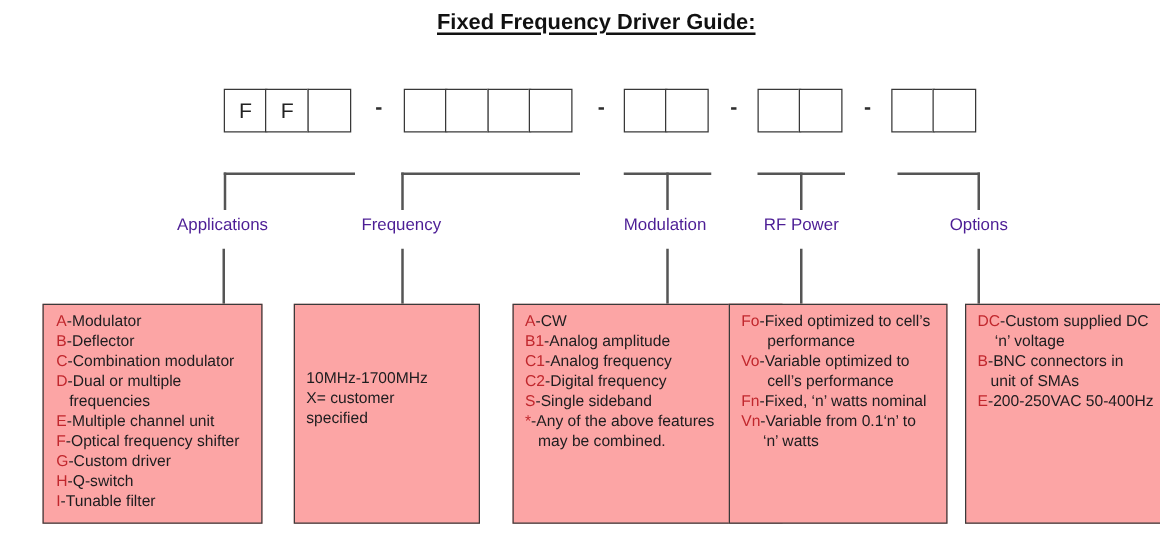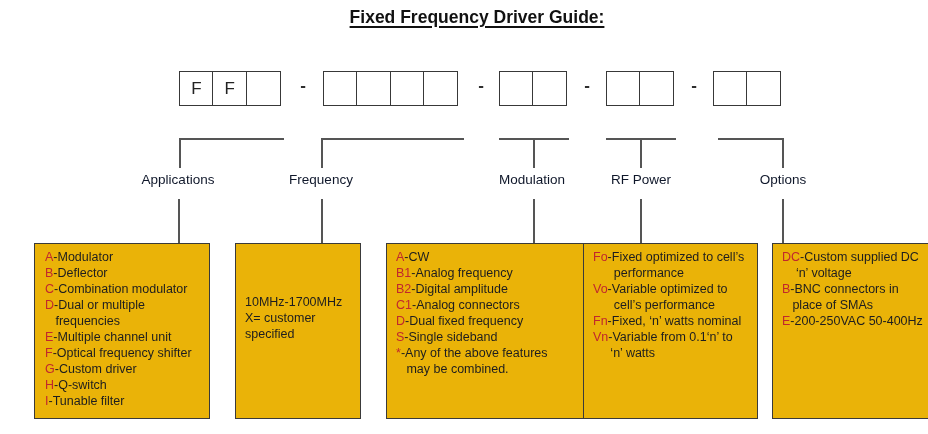--- a/index.html
+++ b/index.html
@@ -20,24 +20,24 @@
     box-sizing:border-box;width:35px;height:35px;border:1.7px solid #383838;
     margin-left:-1.7px;background:#fff;display:flex;align-items:center;justify-content:center;
     font-size:17px;color:#222;
   }
   .cell:first-child{margin-left:0;}
   .dash{top:76px;width:12px;text-align:center;font-size:17px;font-weight:bold;color:#2e2e2e;}
   
   .hline{height:1.7px;background:#555;}
   .vline{width:1.7px;background:#555;}
   
-  .cat{top:172px;transform:translateX(-50%);font-size:13.5px;color:#0f172a;white-space:nowrap;}
+  .cat{top:172px;transform:translateX(-50%);font-size:13.5px;color:#4c1d95;white-space:nowrap;}
   
   .infobox{
-    box-sizing:border-box;top:243px;height:176px;border:1.6px solid #3a3a3a;background:#eab308;
+    box-sizing:border-box;top:243px;height:176px;border:1.6px solid #3a3a3a;background:#fca5a5;
     padding:5px 2px 0 9px;font-size:12.5px;line-height:16px;
   }
   .entry{white-space:pre;}
   .code{color:#c1272d;}
   .plain{color:#1d1d1f;}
   #box-frequency{padding-top:50px;padding-left:9px;}
   #box-applications{padding-left:10px;}
 </style>
 </head>
 <body>
@@ -106,48 +106,47 @@
     <div class="entry"><span class="code">C</span><span class="plain">-Combination modulator</span></div>
     <div class="entry"><span class="code">D</span><span class="plain">-Dual or multiple
    frequencies</span></div>
     <div class="entry"><span class="code">E</span><span class="plain">-Multiple channel unit</span></div>
     <div class="entry"><span class="code">F</span><span class="plain">-Optical frequency shifter</span></div>
     <div class="entry"><span class="code">G</span><span class="plain">-Custom driver</span></div>
     <div class="entry"><span class="code">H</span><span class="plain">-Q-switch</span></div>
     <div class="entry"><span class="code">I</span><span class="plain">-Tunable filter</span></div>
   </div>
 
-  <div id="box-frequency" class="abs infobox" style="left:209px;width:126px">
+  <div id="box-frequency" class="abs infobox" style="left:209px;width:149px">
     <div class="entry">10MHz-1700MHz
 X= customer
 specified</div>
   </div>
 
-  <div id="box-modulation" class="abs infobox" style="left:360px;width:216px">
+  <div id="box-modulation" class="abs infobox" style="left:384px;width:216px">
     <div class="entry"><span class="code">A</span><span class="plain">-CW</span></div>
-    <div class="entry"><span class="code">B1</span><span class="plain">-Analog frequency</span></div>
-    <div class="entry"><span class="code">B2</span><span class="plain">-Digital amplitude</span></div>
-    <div class="entry"><span class="code">C1</span><span class="plain">-Analog connectors</span></div>
-    <div class="entry"><span class="code">D</span><span class="plain">-Dual fixed frequency</span></div>
+    <div class="entry"><span class="code">B1</span><span class="plain">-Analog amplitude</span></div>
+    <div class="entry"><span class="code">C1</span><span class="plain">-Analog frequency</span></div>
+    <div class="entry"><span class="code">C2</span><span class="plain">-Digital frequency</span></div>
     <div class="entry"><span class="code">S</span><span class="plain">-Single sideband</span></div>
     <div class="entry"><span class="code">*</span><span class="plain">-Any of the above features
    may be combined.</span></div>
   </div>
 
   <div id="box-rf-power" class="abs infobox" style="left:557px;width:175px">
     <div class="entry"><span class="code">Fo</span><span class="plain">-Fixed optimized to cell’s
       performance</span></div>
     <div class="entry"><span class="code">Vo</span><span class="plain">-Variable optimized to
       cell’s performance</span></div>
     <div class="entry"><span class="code">Fn</span><span class="plain">-Fixed, ‘n’ watts nominal</span></div>
     <div class="entry"><span class="code">Vn</span><span class="plain">-Variable from 0.1‘n’ to
      ‘n’ watts</span></div>
   </div>
 
   <div id="box-options" class="abs infobox" style="left:746px;width:197px">
     <div class="entry"><span class="code">DC</span><span class="plain">-Custom supplied DC
     ‘n’ voltage</span></div>
     <div class="entry"><span class="code">B</span><span class="plain">-BNC connectors in
-   place of SMAs</span></div>
+   unit of SMAs</span></div>
     <div class="entry"><span class="code">E</span><span class="plain">-200-250VAC 50-400Hz</span></div>
   </div>
 
 </div>
 
 </body></html>

